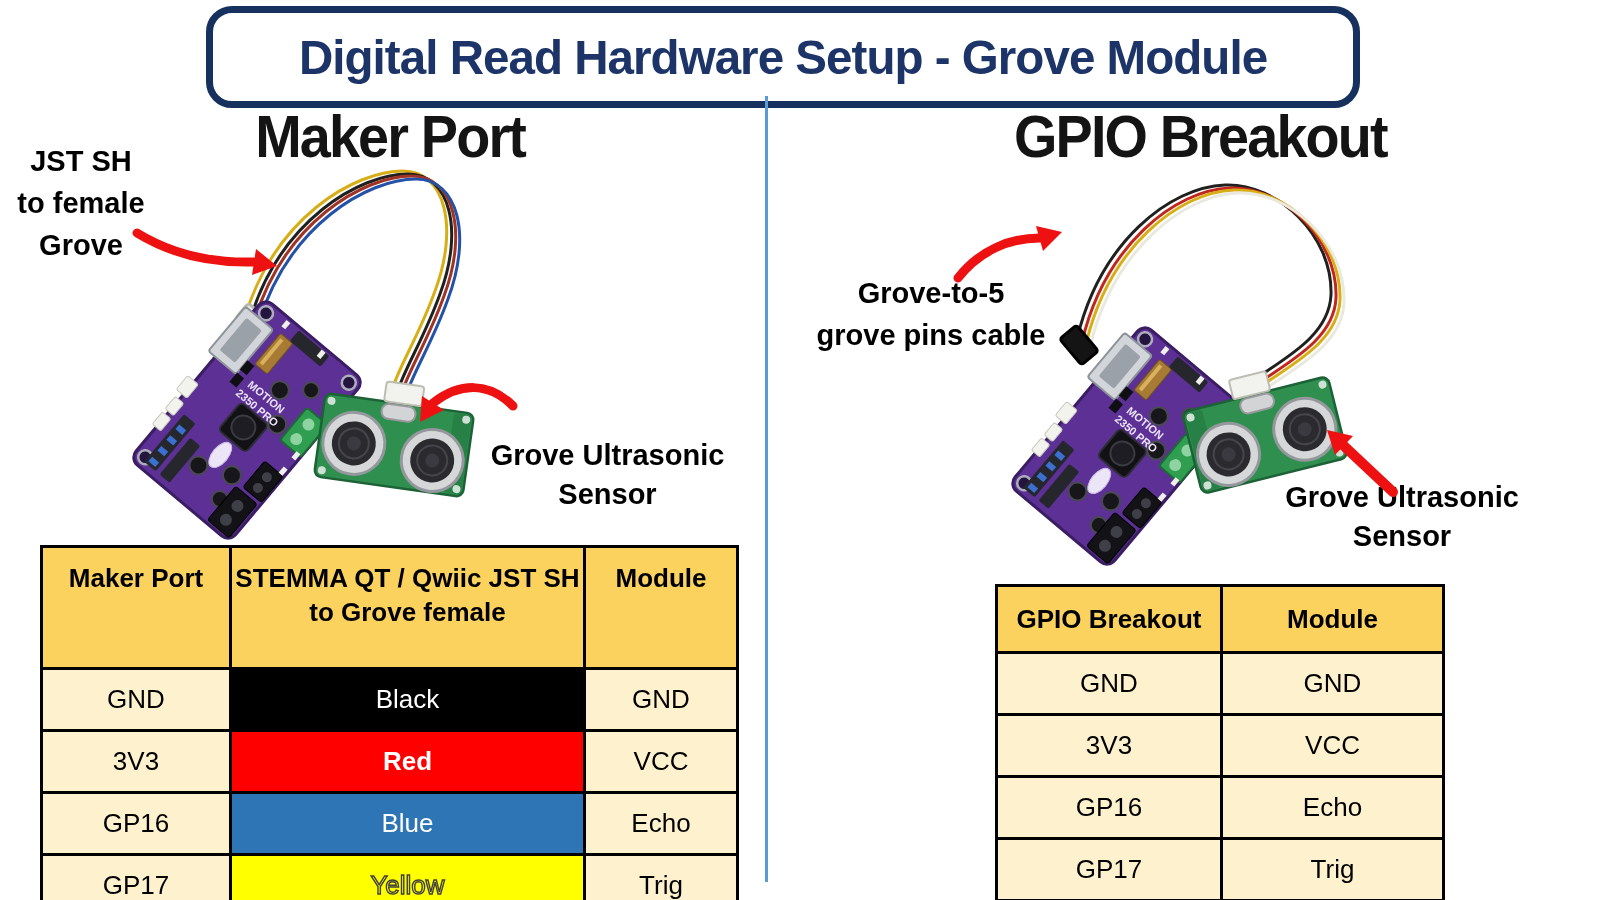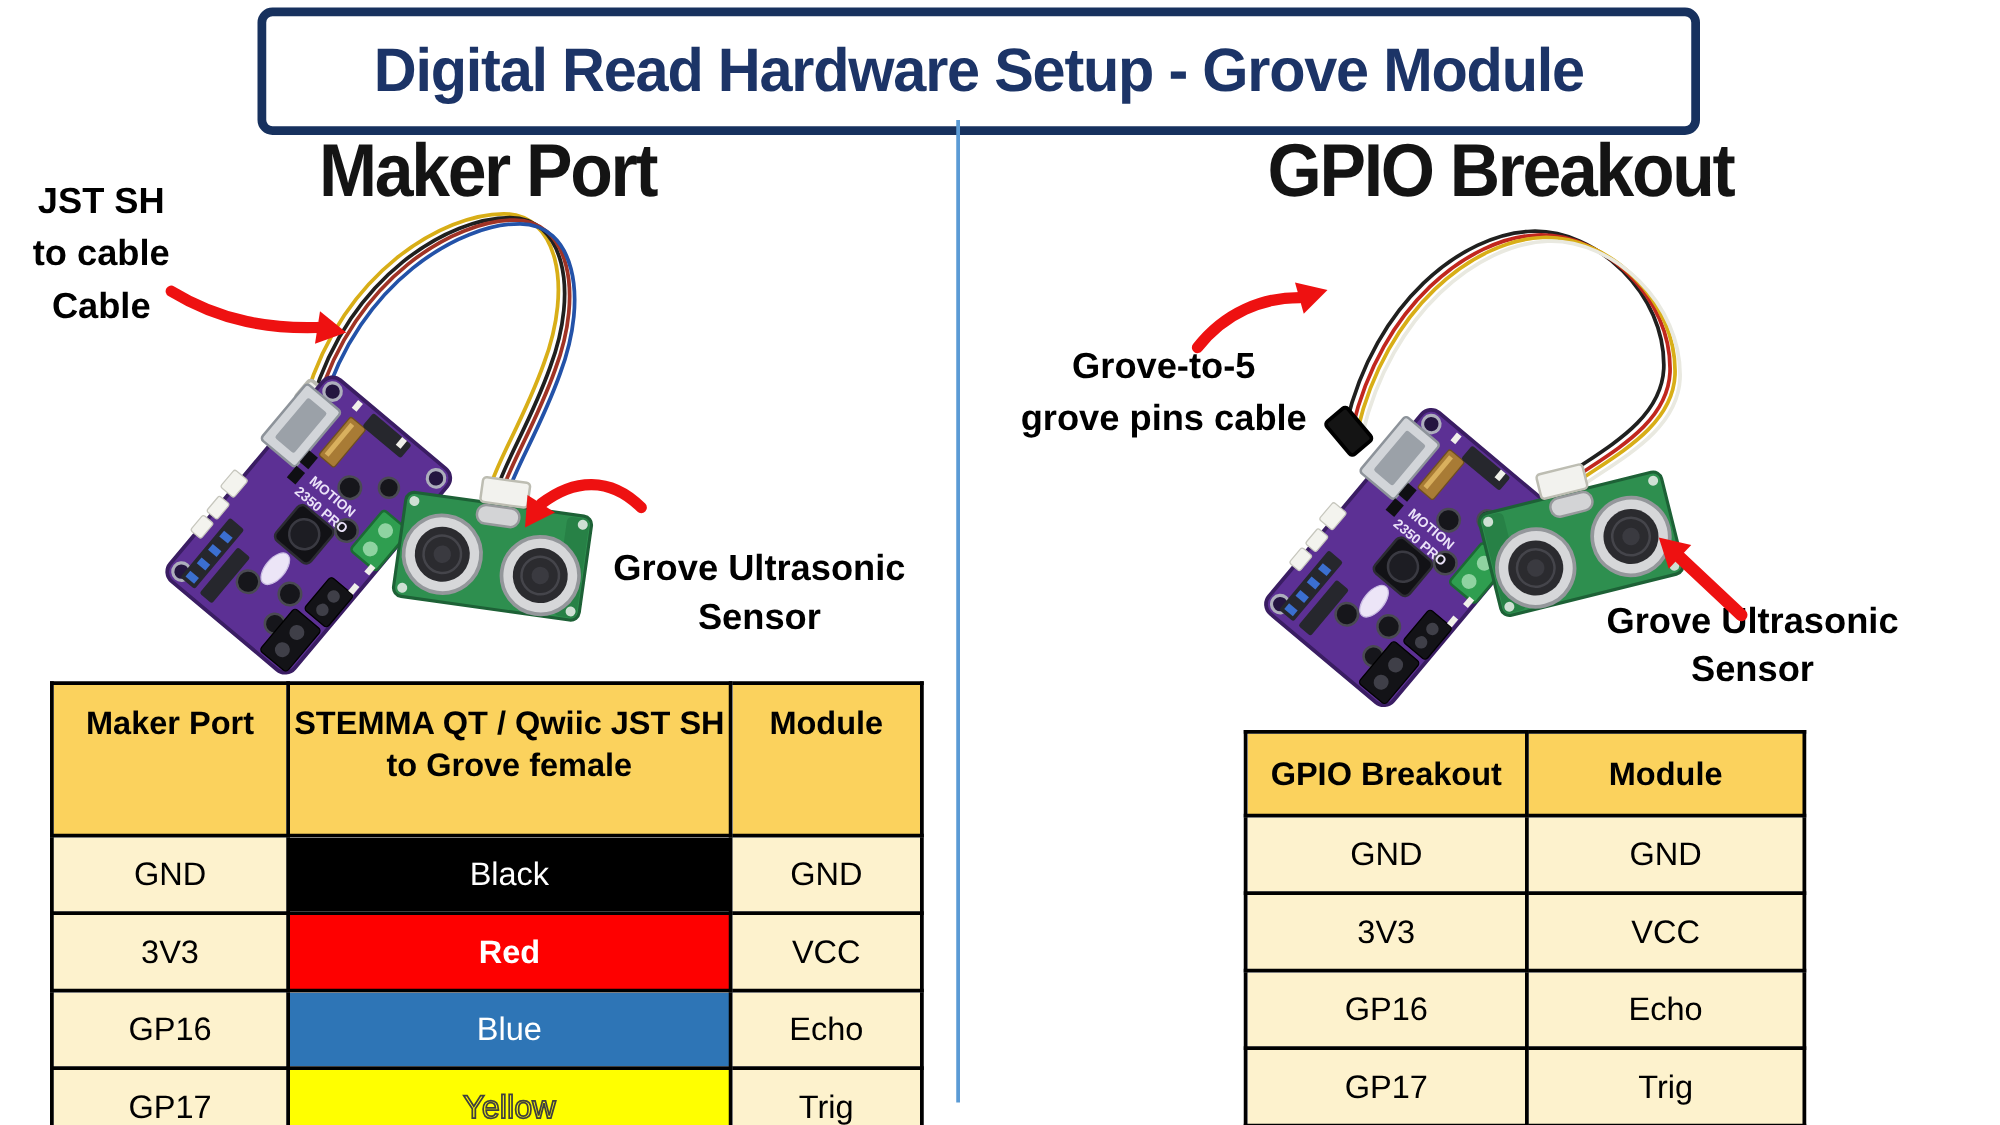--- a/index.html
+++ b/index.html
@@ -2,21 +2,21 @@
 <html><head>
 <meta charset="utf-8">
 <style>
   html,body{margin:0;padding:0;background:#ffffff;}
   .canvas{position:relative;width:1600px;height:900px;background:#ffffff;overflow:hidden;
           font-family:"Liberation Sans","DejaVu Sans",sans-serif;color:#000;}
   .abs{position:absolute;}
 
   
   .title-box{left:206px;top:6px;width:1140px;height:88px;border:7px solid #17315e;
-             border-radius:12px;display:flex;align-items:center;justify-content:center;background:#fff;}
+             border-radius:26px;display:flex;align-items:center;justify-content:center;background:#fff;}
   .title-text{font-size:49px;font-weight:bold;color:#1c3467;letter-spacing:-1px;
               transform:scaleX(.97);white-space:nowrap;}
 
   
   .divider{left:765px;top:96px;width:3px;height:786px;background:#5b9bd5;}
 
   
   .heading{font-weight:bold;color:#141414;text-align:center;letter-spacing:-2px;}
   .heading .inner{display:inline-block;transform:scaleX(.93);}
   #heading-left{left:170px;top:102px;width:440px;font-size:60px;}
@@ -59,22 +59,22 @@
 
   <div class="abs heading" id="heading-left">
     <span class="inner">Maker Port</span>
   </div>
   <div class="abs heading" id="heading-right">
     <span class="inner">GPIO Breakout</span>
   </div>
 
   <div class="abs note" id="note-cable-left">
     <div>JST SH</div>
-    <div>to cable</div>
-    <div>Cable</div>
+    <div>to female</div>
+    <div>Grove</div>
   </div>
   <div class="abs note" id="note-sensor-left">
     <div>Grove Ultrasonic</div>
     <div>Sensor</div>
   </div>
   <div class="abs note" id="note-cable-right">
     <div>Grove-to-5</div>
     <div>grove pins cable</div>
   </div>
   <div class="abs note" id="note-sensor-right">

